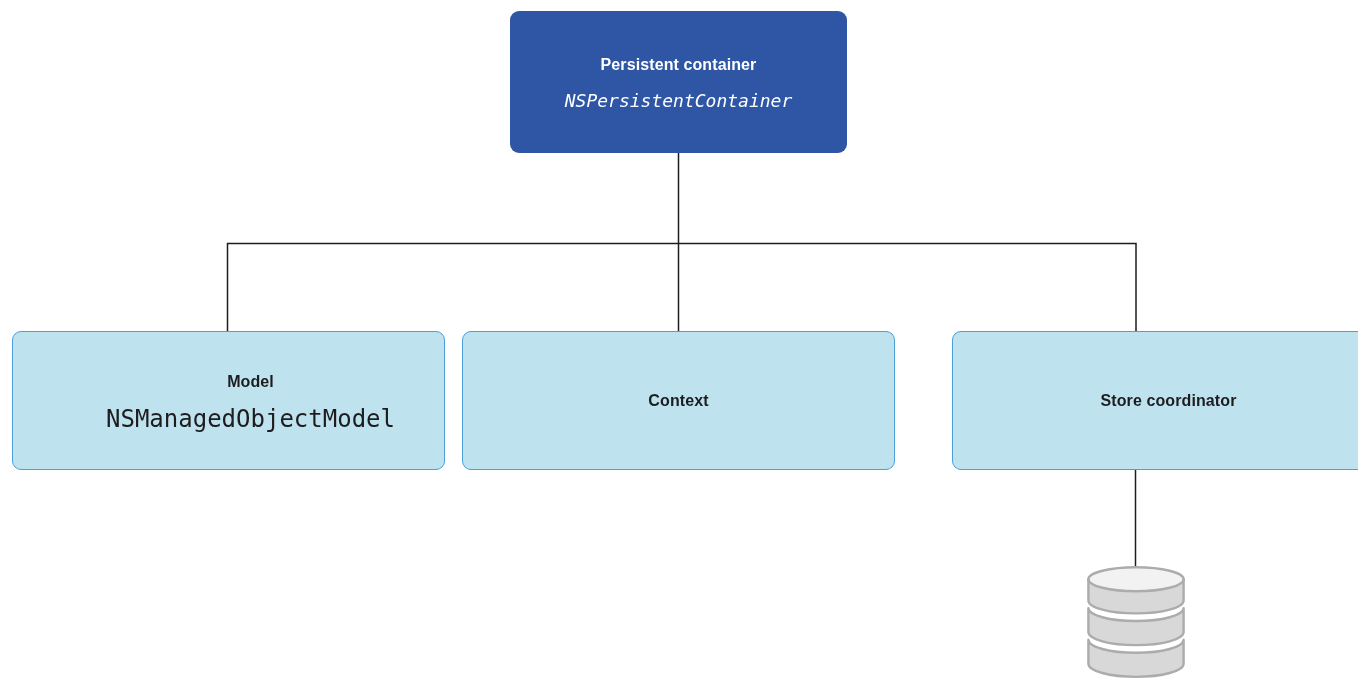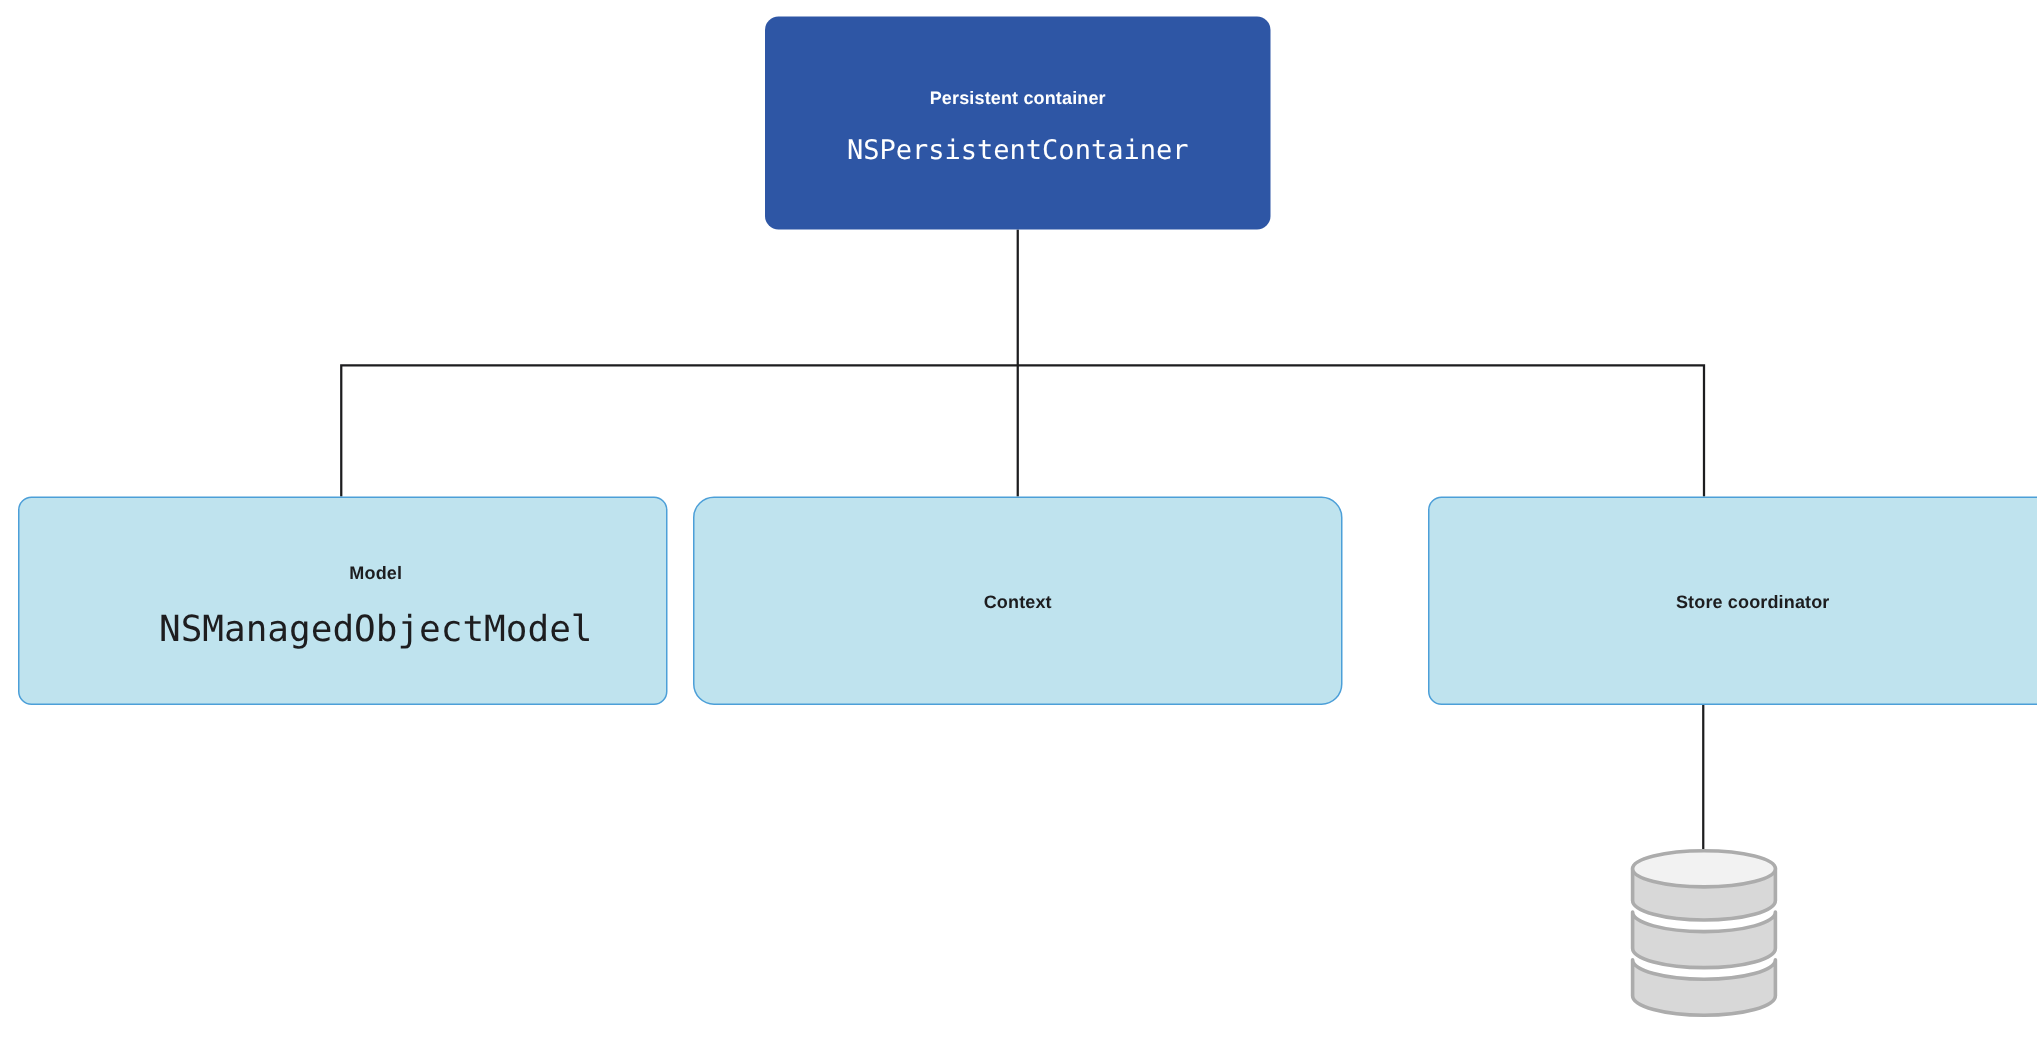--- a/index.html
+++ b/index.html
@@ -49,36 +49,37 @@
   }
   .node-secondary {
     top: 331px;
     width: 433px;
     height: 139px;
     background: var(--node-secondary-fill, #bfe3ee);
     border: 1.5px solid var(--node-secondary-border, #4c9fd8);
     color: var(--text-dark, #1d1d1f);
   }
   .node-model   { left: 12px; padding-left: 44px; }
-  .node-context { left: 462px; border-radius: 14px; }
+  .node-context { left: 462px; }
   .node-coordinator { left: 912px; margin-left: 40px; }
   .node-title {
     font-weight: 700;
-    font-size: 12px;
+    font-size: 16px;
     line-height: 24px;
     letter-spacing: 0.1px;
   }
   .node-code {
     font-family: "DejaVu Sans Mono", monospace;
     font-size: 24px;
     line-height: 25px;
   }
   .node-primary .node-code {
     font-size: 18px;
     line-height: 22px;
+    font-style: italic;
   }
   .db-icon {
     position: absolute;
     left: 1086px;
     top: 564px;
     width: 100px;
     height: 117px;
   }
   .db-icon path {
     fill: var(--db-fill, #d8d8d8);

